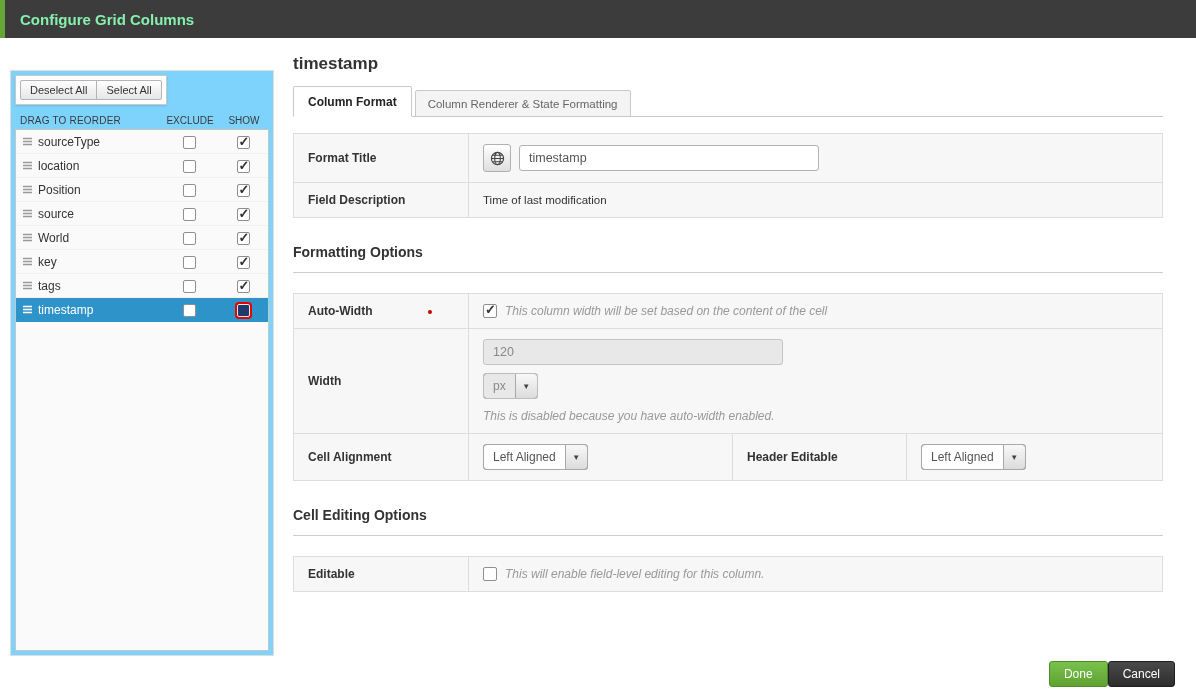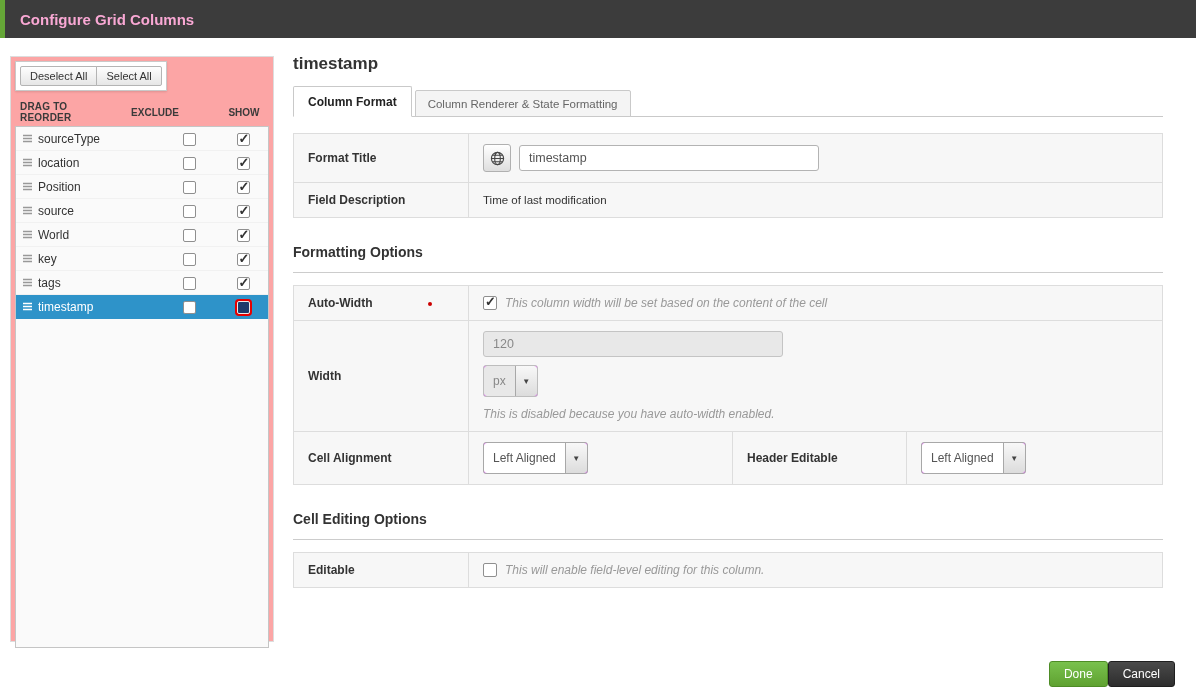--- a/index.html
+++ b/index.html
@@ -10,42 +10,42 @@
     width:1196px; height:699px; overflow:hidden;
   }
   .app { position:relative; width:1196px; height:699px; background:#fff; }
 
   
   .hdr {
     position:absolute; top:0; left:0; width:100%; height:38px;
     background:#3c3c3c; display:flex; align-items:center;
   }
   .hdr-accent { width:5px; height:100%; background:#65a637; flex:0 0 auto; }
-  .hdr-title { color:#f9a8d4; font-weight:bold; font-size:15px; padding-left:15px; }
+  .hdr-title { color:#86efac; font-weight:bold; font-size:15px; padding-left:15px; }
 
   
   .sidebar {
-    position:absolute; left:10px; top:56px; width:264px; height:586px;
-    border:1px solid #ddd; background:#fca5a5;
+    position:absolute; left:10px; top:70px; width:264px; height:586px;
+    border:1px solid #ddd; background:#7dd3fc;
   }
   .btn-box {
     display:inline-flex; margin:4px 0 0 4px; padding:4px; background:#fff;
     border:1px solid #c9c9c9; box-shadow:0 1px 2px rgba(0,0,0,.12);
   }
   .gbtn {
     font-family:"Liberation Sans",sans-serif; font-size:11px; color:#333;
     padding:3px 9px; background:linear-gradient(#fefefe,#e6e6e6);
     border:1px solid #b4b4b4; border-radius:2px; cursor:pointer;
   }
   .gbtn + .gbtn { margin-left:-1px; border-radius:0 2px 2px 0; }
   .btn-box .gbtn:first-child { border-radius:2px 0 0 2px; }
 
   .list-headers {
     display:flex; align-items:center; margin:10px 4px 3px 4px;
-    font-size:10px; font-weight:bold; color:#3a3a3a;gap:35px;
+    font-size:10px; font-weight:normal; color:#3a3a3a;
   }
   .lh-drag { flex:1; padding-left:5px; letter-spacing:.2px; }
   .lh-excl { width:58px; text-align:center; }
   .lh-show { width:50px; text-align:center; }
 
   .col-list {
     margin:2px 4px 0 4px; border:1px solid #c5c5c5; background:#fafafa;
     height:522px; overflow:hidden;
   }
   .srow {
@@ -109,29 +109,29 @@
   }
   input.txt:disabled, input.txt.disabled {
     background:#e8e8e8; color:#888; border-color:#c4c4c4;
   }
   .note { font-style:italic; color:#999; font-size:12px; }
 
   .sec {
     font-size:14px; font-weight:bold; color:#333; margin:26px 0 0 0;
     padding-bottom:12px; border-bottom:1px solid #ccc;
   }
-  .sec + table.form { margin-top:12px; }
+  .sec + table.form { margin-top:20px; }
 
   .dot {
     display:inline-block; width:4px; height:4px; border-radius:50%;
     background:#cc0000; margin-left:55px; vertical-align:middle;
   }
 
   .fselect {
-    display:inline-flex; align-items:stretch; height:32px; border:1px solid #a8a8a8;
+    display:inline-flex; align-items:stretch; height:26px; border:1px solid #a8a8a8;
     border-radius:3px; background:#d946ef; cursor:pointer; vertical-align:middle;
   }
   .sel-text {
     display:flex; align-items:center; padding:0 9px; font-size:12px; color:#555;
     min-width:78px; background:#fff; border-radius:3px 0 0 3px;
   }
   .sel-text.narrow { min-width:18px; }
   .sel-arrow {
     width:22px; display:flex; align-items:center; justify-content:center;
     border-left:1px solid #a8a8a8; background:linear-gradient(#f8f8f8,#dcdcdc);

